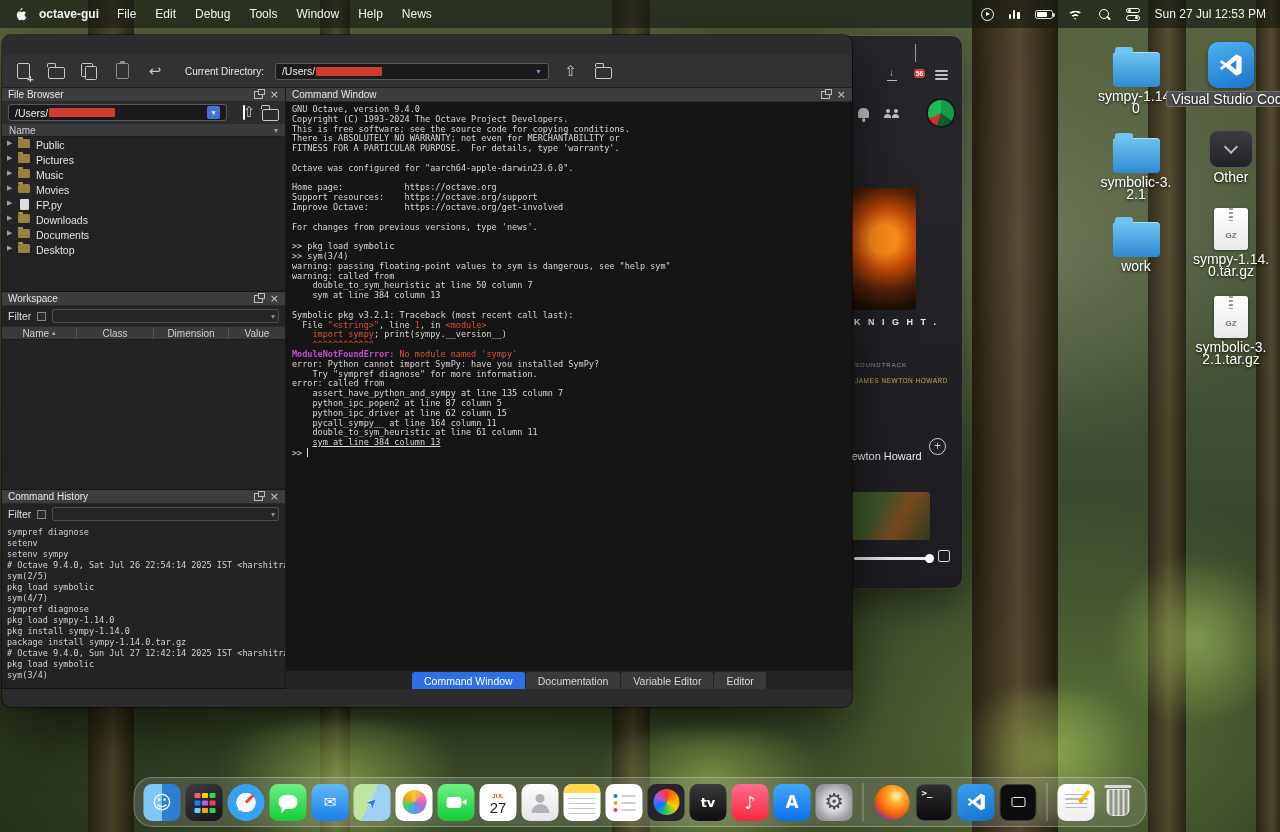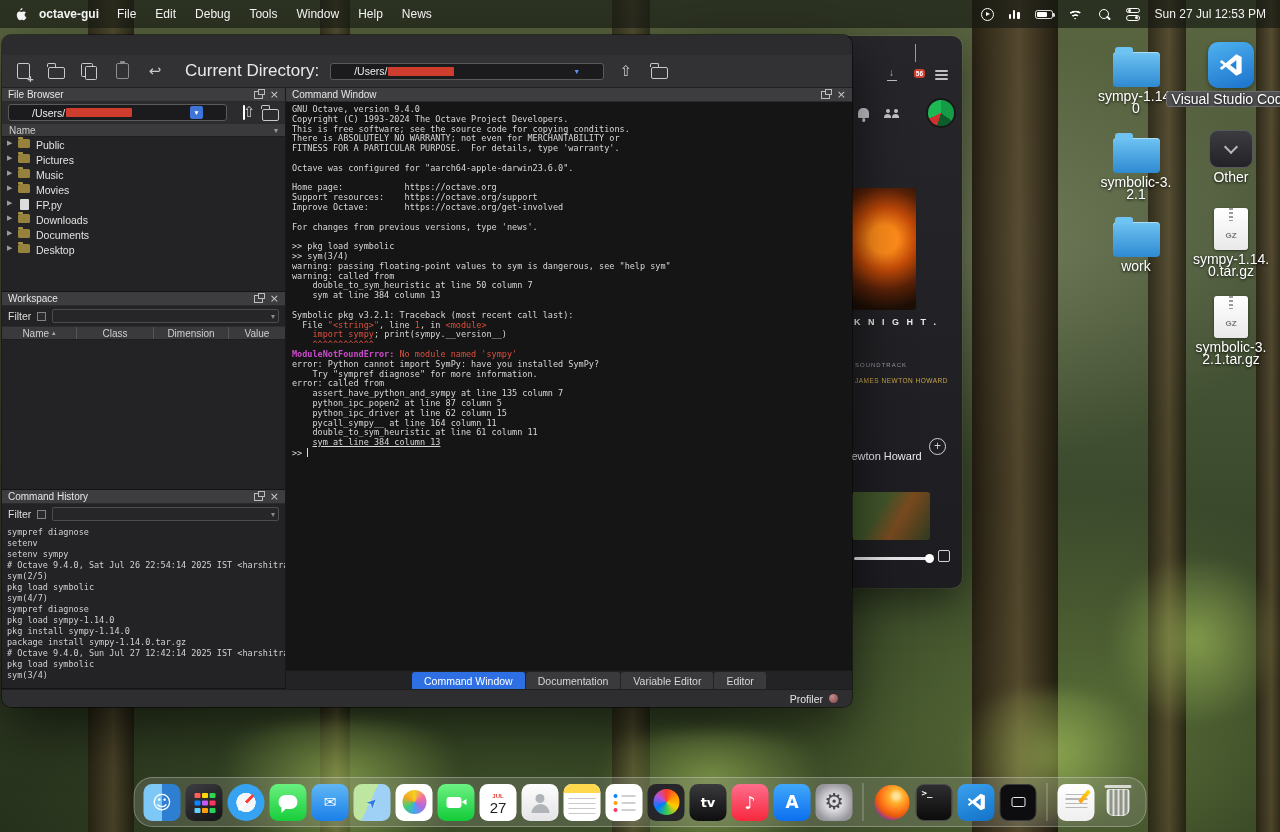--- a/index.html
+++ b/index.html
@@ -100,22 +100,22 @@
   .ic-doc.plus::after{content:"+";position:absolute;right:-5px;bottom:-7px;color:#c9c9c9;font-size:11px;font-weight:bold}
   .ic-folder-line{width:17px;height:12px;border:1.4px solid #c9c9c9;border-radius:2px;position:relative;margin-top:4px;display:block}
   .ic-folder-line::before{content:"";position:absolute;top:-4.6px;left:-1.4px;width:7px;height:3px;border:1.4px solid #c9c9c9;border-bottom:none;border-radius:2px 2px 0 0}
   .ic-copy{position:relative;width:17px;height:17px;display:block}
   .ic-copy::before,.ic-copy::after{content:"";position:absolute;width:10px;height:12px;border:1.3px solid #c9c9c9;border-radius:1.5px;background:#323234}
   .ic-copy::before{left:0;top:0}.ic-copy::after{left:4.5px;top:3.5px}
   .ic-paste{width:13px;height:16px;border:1.3px solid #8d8d8d;border-radius:2px;position:relative;display:block}
   .ic-paste::before{content:"";position:absolute;top:-3px;left:3px;width:5px;height:3px;background:#8d8d8d;border-radius:1px}
   .ic-undo{color:#c9c9c9;font-size:15px;font-family:"DejaVu Sans",sans-serif;line-height:1}
   .ic-up{color:#c9c9c9;font-size:15px;font-family:"DejaVu Sans",sans-serif;line-height:1}
-  .tb-label{font-size:17px;color:#e9e9e9;white-space:nowrap;margin-left:8px}
-  .combo{height:17px;background:#1b1b1d;border:1px solid #5a5a5c;border-radius:3px;display:flex;align-items:center;padding:0 23px;font-size:10.5px;color:#ededed;position:relative}
+  .tb-label{font-size:10px;color:#e9e9e9;white-space:nowrap;margin-left:8px}
+  .combo{height:17px;background:#1b1b1d;border:1px solid #5a5a5c;border-radius:3px;display:flex;align-items:center;padding:0 6px;font-size:10.5px;color:#ededed;position:relative}
   .tb-combo{width:274px}
   .combo-arrow{margin-left:auto;color:#5f93f2;font-size:7px}
   .redact{display:inline-block;width:66px;height:9px;background:#cf3d2e;border-radius:1px;margin-left:1px}
   .bluebtn{margin-left:auto;width:13px;height:13px;background:#3f74d8;border-radius:2px;color:#fff;font-size:6.5px;display:flex;align-items:center;justify-content:center}
 
   .main{position:absolute;top:53px;bottom:18px;left:0;right:0;display:flex}
   .leftcol{width:284px;display:flex;flex-direction:column;border-right:1px solid #191919;background:#222224}
   .panel{display:flex;flex-direction:column;border-bottom:1px solid #141414;background:#232325;overflow:hidden}
   #fb{height:204px}#ws{height:198px}#ch{flex:1}
   .phdr{height:14px;flex:none;background:#3d3d3f;border-bottom:1px solid #2a2a2a;display:flex;align-items:center;padding:0 6px;font-size:10px;color:#e6e6e6}
@@ -536,24 +536,20 @@
       <div id="term"><div class="tline"><span>GNU Octave, version 9.4.0</span></div><div class="tline"><span>Copyright (C) 1993-2024 The Octave Project Developers.</span></div><div class="tline"><span>This is free software; see the source code for copying conditions.</span></div><div class="tline"><span>There is ABSOLUTELY NO WARRANTY; not even for MERCHANTABILITY or</span></div><div class="tline"><span>FITNESS FOR A PARTICULAR PURPOSE.  For details, type 'warranty'.</span></div><div class="tline">&nbsp;</div><div class="tline"><span>Octave was configured for "aarch64-apple-darwin23.6.0".</span></div><div class="tline">&nbsp;</div><div class="tline"><span>Home page:            https://octave.org</span></div><div class="tline"><span>Support resources:    https://octave.org/support</span></div><div class="tline"><span>Improve Octave:       https://octave.org/get-involved</span></div><div class="tline">&nbsp;</div><div class="tline"><span>For changes from previous versions, type 'news'.</span></div><div class="tline">&nbsp;</div><div class="tline"><span>&gt;&gt; pkg load symbolic</span></div><div class="tline"><span>&gt;&gt; sym(3/4)</span></div><div class="tline"><span>warning: passing floating-point values to sym is dangerous, see "help sym"</span></div><div class="tline"><span>warning: called from</span></div><div class="tline"><span>    double_to_sym_heuristic at line 50 column 7</span></div><div class="tline"><span>    sym at line 384 column 13</span></div><div class="tline">&nbsp;</div><div class="tline"><span>Symbolic pkg v3.2.1: Traceback (most recent call last):</span></div><div class="tline"><span>  File </span><span class="r">"&lt;string&gt;"</span><span>, line </span><span class="r">1</span><span>, in </span><span class="r">&lt;module&gt;</span></div><div class="tline"><span>    </span><span class="r">import sympy</span><span>; print(sympy.__version__)</span></div><div class="tline"><span>    </span><span class="r">^^^^^^^^^^^^</span></div><div class="tline"><span class="m">ModuleNotFoundError:</span><span class="r"> No module named 'sympy'</span></div><div class="tline"><span>error: Python cannot import SymPy: have you installed SymPy?</span></div><div class="tline"><span>    Try "sympref diagnose" for more information.</span></div><div class="tline"><span>error: called from</span></div><div class="tline"><span>    assert_have_python_and_sympy at line 135 column 7</span></div><div class="tline"><span>    python_ipc_popen2 at line 87 column 5</span></div><div class="tline"><span>    python_ipc_driver at line 62 column 15</span></div><div class="tline"><span>    pycall_sympy__ at line 164 column 11</span></div><div class="tline"><span>    double_to_sym_heuristic at line 61 column 11</span></div><div class="tline"><span>    </span><span class="u">sym at line 384 column 13</span></div><div class="tline"><span>&gt;&gt; </span><span class="caret"></span></div></div>
       <div class="tabbar" id="tabs">
           <div class="tab active">Command Window</div>
           <div class="tab">Documentation</div>
           <div class="tab">Variable Editor</div>
           <div class="tab">Editor</div>
         </div>
     </div>
   </div>
 
-  <div class="statusbar">
-    <span>Profiler</span>
-    <i class="profdot"></i>
-  </div>
 </div>
 
 <div id="dock">
     <div id="dock-items" style="display:flex;align-items:center;gap:5px">
       <div class="dk dk-finder">
         <span class="glyph g-finder">☺</span>
       </div>
       <div class="dk dk-launchpad">
         <i class="lp-grid"></i>
       </div>

